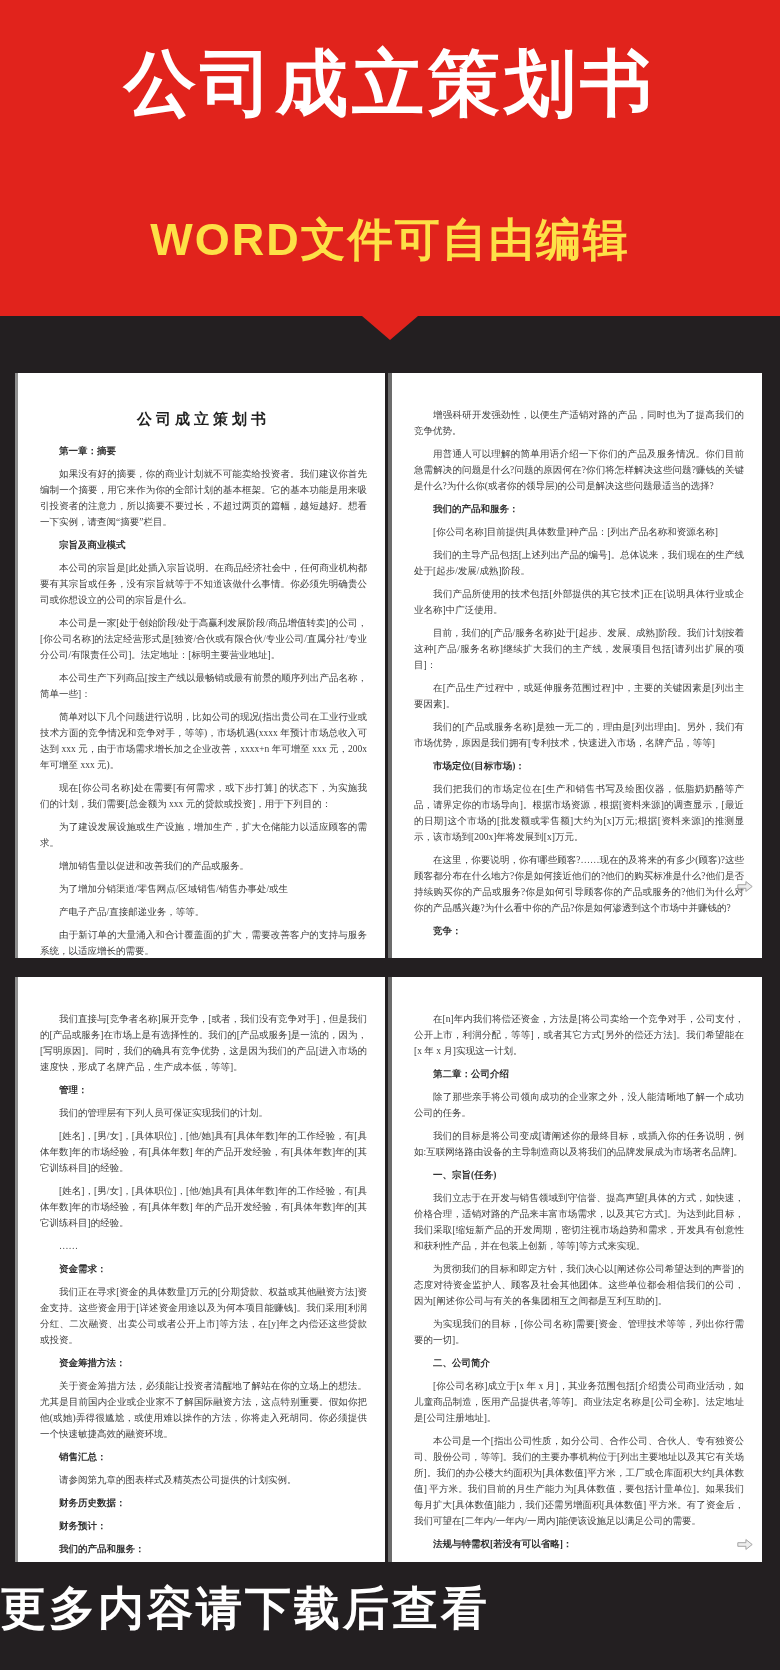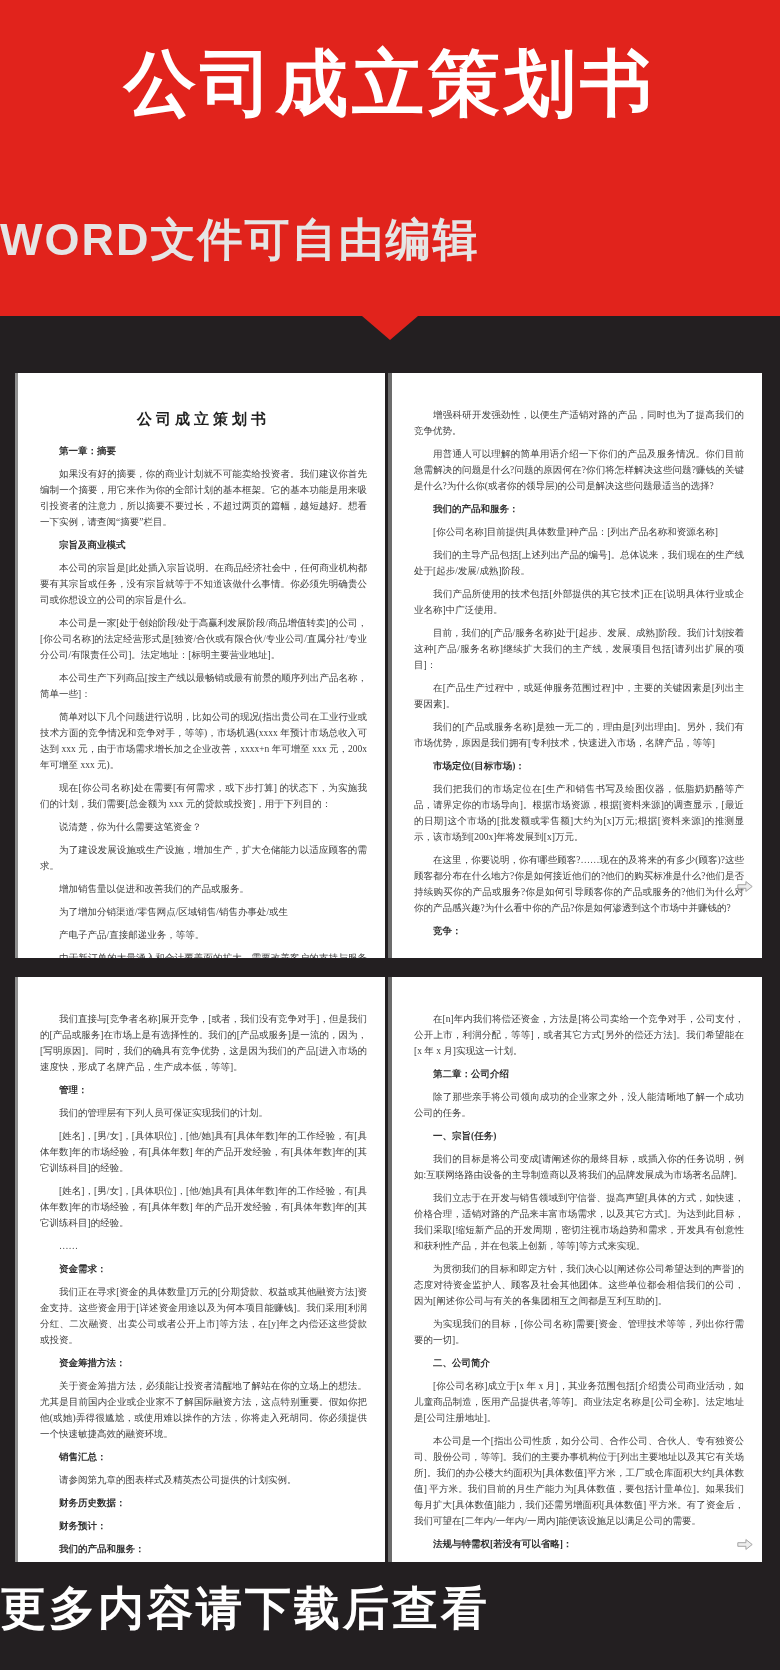--- a/index.html
+++ b/index.html
@@ -19,21 +19,22 @@
     background:#e1231c;
   }
   .banner-title {
     position:absolute; top:36px; left:0; width:100%;
     text-align:center;
     color:#ffffff; font-size:72px; font-weight:bold;
     letter-spacing:4px;
   }
   .banner-subtitle {
     position:absolute; top:210px; left:0; width:100%;
-    color:#e5e5e5; font-size:45px; font-weight:bold;
+    text-align:center;
+    color:#fde047; font-size:45px; font-weight:bold;
     letter-spacing:2px;
   }
   .banner-notch {
     position:absolute; top:316px; left:50%;
     transform:translateX(-50%);
     width:0; height:0;
     border-left:28px solid transparent;
     border-right:28px solid transparent;
     border-top:24px solid #e1231c;
   }
@@ -91,21 +92,20 @@
 <section class="doc-page page-tl">
     <p class="doc-par doc-title">公司成立策划书</p>
     <p class="doc-par h">第一章：摘要</p>
     <p class="doc-par">如果没有好的摘要，你的商业计划就不可能卖给投资者。我们建议你首先编制一个摘要，用它来作为你的全部计划的基本框架。它的基本功能是用来吸引投资者的注意力，所以摘要不要过长，不超过两页的篇幅，越短越好。想看一下实例，请查阅“摘要”栏目。</p>
     <p class="doc-par h">宗旨及商业模式</p>
     <p class="doc-par">本公司的宗旨是[此处插入宗旨说明。在商品经济社会中，任何商业机构都要有其宗旨或任务，没有宗旨就等于不知道该做什么事情。你必须先明确贵公司或你想设立的公司的宗旨是什么。</p>
     <p class="doc-par">本公司是一家[处于创始阶段/处于高赢利发展阶段/商品增值转卖]的公司，[你公司名称]的法定经营形式是[独资/合伙或有限合伙/专业公司/直属分社/专业分公司/有限责任公司]。法定地址：[标明主要营业地址]。</p>
     <p class="doc-par">本公司生产下列商品[按主产线以最畅销或最有前景的顺序列出产品名称，简单一些]：</p>
     <p class="doc-par">简单对以下几个问题进行说明，比如公司的现况(指出贵公司在工业行业或技术方面的竞争情况和竞争对手，等等)，市场机遇(xxxx 年预计市场总收入可达到 xxx 元，由于市场需求增长加之企业改善，xxxx+n 年可增至 xxx 元，200x 年可增至 xxx 元)。</p>
     <p class="doc-par">现在[你公司名称]处在需要[有何需求，或下步打算] 的状态下，为实施我们的计划，我们需要[总金额为 xxx 元的贷款或投资]，用于下列目的：</p>
-    <p class="doc-par">说清楚，你为什么需要这笔资金？</p>
     <p class="doc-par">为了建设发展设施或生产设施，增加生产，扩大仓储能力以适应顾客的需求。</p>
     <p class="doc-par">增加销售量以促进和改善我们的产品或服务。</p>
     <p class="doc-par">为了增加分销渠道/零售网点/区域销售/销售办事处/或生</p>
     <p class="doc-par">产电子产品/直接邮递业务，等等。</p>
     <p class="doc-par">由于新订单的大量涌入和合计覆盖面的扩大，需要改善客户的支持与服务系统，以适应增长的需要。</p>
   </section>
 
 <section class="doc-page page-tr">
 <p class="doc-par">增强科研开发强劲性，以便生产适销对路的产品，同时也为了提高我们的竞争优势。</p>
     <p class="doc-par">用普通人可以理解的简单用语介绍一下你们的产品及服务情况。你们目前急需解决的问题是什么?问题的原因何在?你们将怎样解决这些问题?赚钱的关键是什么?为什么你(或者你的领导层)的公司是解决这些问题最适当的选择?</p>
@@ -137,22 +137,22 @@
     <p class="doc-par">请参阅第九章的图表样式及精英杰公司提供的计划实例。</p>
     <p class="doc-par h">财务历史数据：</p>
     <p class="doc-par h">财务预计：</p>
     <p class="doc-par h">我们的产品和服务：</p>
   </section>
 
 <section class="doc-page page-br">
 <p class="doc-par">在[n]年内我们将偿还资金，方法是[将公司卖给一个竞争对手，公司支付，公开上市，利润分配，等等]，或者其它方式[另外的偿还方法]。我们希望能在[x 年 x 月]实现这一计划。</p>
     <p class="doc-par h">第二章：公司介绍</p>
     <p class="doc-par">除了那些亲手将公司领向成功的企业家之外，没人能清晰地了解一个成功公司的任务。</p>
+    <p class="doc-par">我们的目标是将公司变成[请阐述你的最终目标，或插入你的任务说明，例如:互联网络路由设备的主导制造商以及将我们的品牌发展成为市场著名品牌]。</p>
     <p class="doc-par h">一、宗旨(任务)</p>
-    <p class="doc-par">我们的目标是将公司变成[请阐述你的最终目标，或插入你的任务说明，例如:互联网络路由设备的主导制造商以及将我们的品牌发展成为市场著名品牌]。</p>
     <p class="doc-par">我们立志于在开发与销售领域到守信誉、提高声望[具体的方式，如快速，价格合理，适销对路的产品来丰富市场需求，以及其它方式]。为达到此目标，我们采取[缩短新产品的开发周期，密切注视市场趋势和需求，开发具有创意性和获利性产品，并在包装上创新，等等]等方式来实现。</p>
     <p class="doc-par">为贯彻我们的目标和即定方针，我们决心以[阐述你公司希望达到的声誉]的态度对待资金监护人、顾客及社会其他团体。这些单位都会相信我们的公司，因为[阐述你公司与有关的各集团相互之间都是互利互助的]。</p>
     <p class="doc-par">为实现我们的目标，[你公司名称]需要[资金、管理技术等等，列出你行需要的一切]。</p>
     <p class="doc-par h">二、公司简介</p>
     <p class="doc-par">[你公司名称]成立于[x 年 x 月]，其业务范围包括[介绍贵公司商业活动，如儿童商品制造，医用产品提供者,等等]。商业法定名称是[公司全称]。法定地址是[公司注册地址]。</p>
     <p class="doc-par">本公司是一个[指出公司性质，如分公司、合作公司、合伙人、专有独资公司、股份公司，等等]。我们的主要办事机构位于[列出主要地址以及其它有关场所]。我们的办公楼大约面积为[具体数值]平方米，工厂或仓库面积大约[具体数值] 平方米。我们目前的月生产能力为[具体数值，要包括计量单位]。如果我们每月扩大[具体数值]能力，我们还需另增面积[具体数值] 平方米。有了资金后，我们可望在[二年内/一年内/一周内]能便该设施足以满足公司的需要。</p>
     <p class="doc-par h">法规与特需权[若没有可以省略]：</p>
   </section>
 
 <svg class="page-arrow" style="position:absolute; left:736px; top:880px;" viewBox="0 0 20 14">

